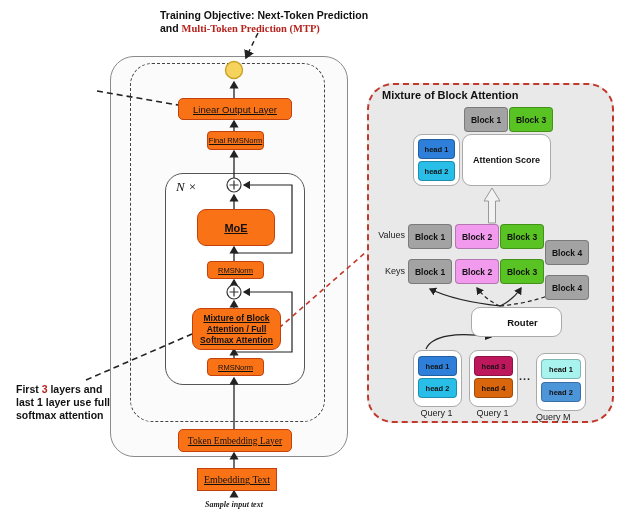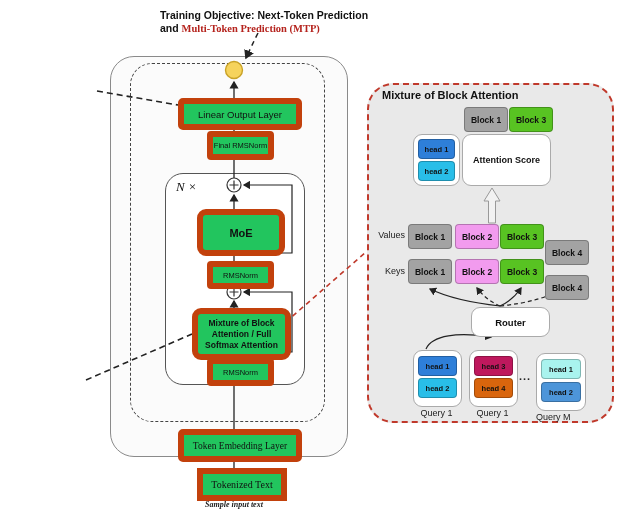--- a/index.html
+++ b/index.html
@@ -1,20 +1,20 @@
 <!DOCTYPE html>
 <html><head>
 <meta charset="utf-8">
 <style>
   html,body{margin:0;padding:0;background:#fff;}
   #canvas{position:relative;width:641px;height:514px;background:#fff;
           font-family:"Liberation Sans",sans-serif;overflow:hidden;}
   .abs{position:absolute;}
-  .box{position:absolute;background:#22c55e;border:6px solid #c2410c;border-radius:5px;
-       display:flex;align-items:center;justify-content:center;text-align:center;color:#111;}
+  .box{position:absolute;background:#f97316;border:1px solid #c2410c;border-radius:5px;
+       display:flex;align-items:center;justify-content:center;text-align:center;color:#111;text-decoration:underline;}
   .serif{font-family:"Liberation Serif",serif;}
   .bold{font-weight:bold;}
   .red{color:#B5231D;}
   
   .outer-rect{position:absolute;left:110px;top:56px;width:236px;height:399px;
               border:1.3px solid #8a8a8a;border-radius:24px;background:#fbfbfb;}
   .inner-dashed{position:absolute;left:130px;top:63px;width:193px;height:357px;
               border:1.6px dashed #444;border-radius:22px;}
   .nx-box{position:absolute;left:165px;top:173px;width:138px;height:210px;
               border:1.2px solid #555;border-radius:18px;background:#fff;}
@@ -98,38 +98,41 @@
 
   <div class="abs bold" style="left:160px;top:9px;width:230px;font-size:10.5px;line-height:13px;color:#111;">
     <div>Training Objective: Next-Token Prediction</div>
     <div>
       <span>and</span>
       <span class="red serif">Multi-Token Prediction (MTP)</span>
     </div>
   </div>
 
 
+  <div class="abs bold" style="left:16px;top:383px;width:106px;font-size:10.5px;line-height:13px;color:#111;">
+    <span>First </span><span class="red">3</span><span> layers and last 1 layer use full softmax attention</span>
+  </div>
 
   <div class="box" style="left:178px;top:98px;width:112px;height:20px;font-size:9.5px;">Linear Output Layer</div>
 
   <div class="box" style="left:207px;top:131px;width:55px;height:17px;font-size:7.5px;border-radius:4px;">Final RMSNorm</div>
 
   <div class="abs serif" style="left:176px;top:179px;font-size:13px;font-style:italic;color:#111;">N ×</div>
 
   <div class="box bold" style="left:197px;top:209px;width:76px;height:35px;font-size:11px;border-radius:9px;">MoE</div>
 
   <div class="box" style="left:207px;top:261px;width:55px;height:16px;font-size:7.5px;border-radius:4px;">RMSNorm</div>
 
   <div class="box bold" style="left:192px;top:308px;width:85px;height:38px;font-size:8.5px;line-height:11px;border-radius:9px;padding:1px;">Mixture of Block Attention / Full Softmax Attention</div>
 
   <div class="box" style="left:207px;top:358px;width:55px;height:16px;font-size:7.5px;border-radius:4px;">RMSNorm</div>
 
   <div class="box serif" style="left:178px;top:429px;width:112px;height:21px;font-size:9.5px;">Token Embedding Layer</div>
 
-  <div class="box serif" style="left:197px;top:468px;width:78px;height:21px;font-size:10px;border-radius:0;">Tokenized Text</div>
+  <div class="box serif" style="left:197px;top:468px;width:78px;height:21px;font-size:10px;border-radius:0;">Embedding Text</div>
 
   <div class="abs serif" style="left:170px;top:500px;width:128px;text-align:center;font-size:8px;font-style:italic;font-weight:bold;color:#222;">Sample input text</div>
 
   <div class="abs bold" style="left:382px;top:89px;font-size:11px;color:#111;">Mixture of Block Attention</div>
 
   <div class="chip c-orange" style="left:464px;top:107px;width:42px;height:23px;">Block 1</div>
   <div class="chip c-green" style="left:509px;top:107px;width:42px;height:23px;">Block 3</div>
 
   <div class="group" style="left:413px;top:134px;width:45px;height:50px;"></div>
   <div class="chip c-blue" style="left:418px;top:139px;width:35px;height:18px;font-size:7.5px;">head 1</div>
@@ -142,21 +145,21 @@
   <div class="chip c-pink" style="left:455px;top:224px;width:42px;height:23px;">Block 2</div>
   <div class="chip c-green" style="left:500px;top:224px;width:42px;height:23px;">Block 3</div>
   <div class="chip c-olive" style="left:545px;top:224px;width:42px;height:23px;">Block 4</div>
 
   <div class="lbl" style="left:367px;top:266px;width:38px;text-align:right;font-size:9px;">Keys</div>
   <div class="chip c-orange" style="left:408px;top:259px;width:42px;height:23px;">Block 1</div>
   <div class="chip c-pink" style="left:455px;top:259px;width:42px;height:23px;">Block 2</div>
   <div class="chip c-green" style="left:500px;top:259px;width:42px;height:23px;">Block 3</div>
   <div class="chip c-olive" style="left:545px;top:259px;width:42px;height:23px;">Block 4</div>
 
-  <div class="group bold" style="left:471px;top:307px;width:77px;height:28px;display:flex;align-items:center;justify-content:center;font-size:9.5px;color:#111;">Router</div>
+  <div class="group bold" style="left:471px;top:307px;width:77px;height:28px;display:flex;align-items:center;justify-content:center;font-size:9.5px;color:#111;padding-left:12px;">Router</div>
 
   <div class="group" style="left:413px;top:350px;width:47px;height:55px;"></div>
   <div class="chip c-blue" style="left:418px;top:356px;width:37px;height:18px;font-size:7.5px;">head 1</div>
   <div class="chip c-cyan" style="left:418px;top:378px;width:37px;height:18px;font-size:7.5px;">head 2</div>
   <div class="lbl" style="left:413px;top:408px;width:47px;text-align:center;font-size:9px;">Query 1</div>
 
   <div class="group" style="left:469px;top:350px;width:47px;height:55px;"></div>
   <div class="chip c-orange-l" style="left:474px;top:356px;width:37px;height:18px;font-size:7.5px;">head 3</div>
   <div class="chip c-orange-d" style="left:474px;top:378px;width:37px;height:18px;font-size:7.5px;">head 4</div>
   <div class="lbl" style="left:469px;top:408px;width:47px;text-align:center;font-size:9px;">Query 1</div>

